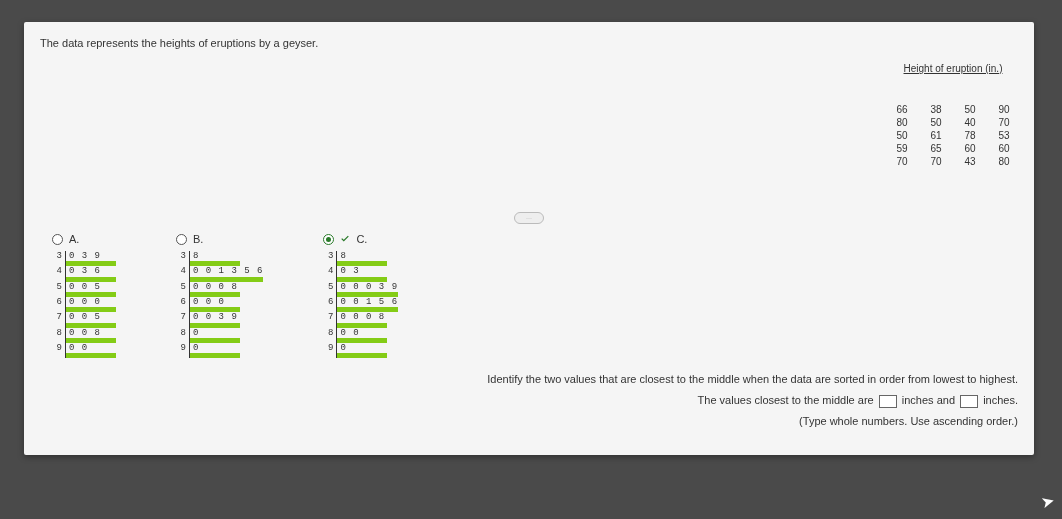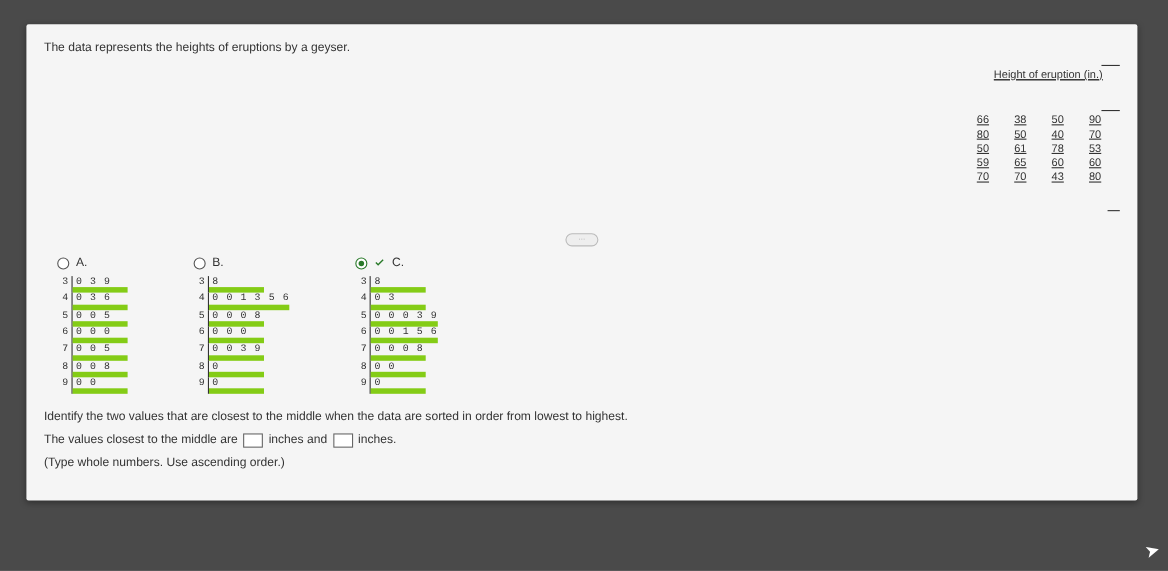--- a/index.html
+++ b/index.html
@@ -28,34 +28,33 @@
     justify-content: space-between;
     gap: 20px;
   }
   .intro-text { flex: 1; }
   .intro-text p { margin-bottom: 4px; }
   .data-box {
     font-size: 10px;
     text-align: right;
     white-space: pre;
     line-height: 1.3;
-    text-decoration: underline;
   }
   .data-title {
     text-decoration: underline;
     text-align: center;
     margin-bottom: 2px;
   }
   .data-grid {
     display: grid;
     grid-template-columns: repeat(4, 28px);
     gap: 0 6px;
     font-variant-numeric: tabular-nums;
   }
-  .data-grid span { text-align: left; }
+  .data-grid span { text-align: center; }
   .divider-wrap {
     position: relative;
     margin: 18px 0 6px 0;
     height: 14px;
   }
   .divider-pill {
     position: absolute;
     left: 50%;
     top: 0;
     transform: translateX(-50%);
@@ -115,21 +114,21 @@
     text-align: right;
     border-right: 1px solid #333;
     padding-right: 3px;
   }
   .stemplot .leaf {
     padding-left: 3px;
     min-width: 50px;
     border-bottom: 5px solid #84cc16;
     letter-spacing: 1px;
   }
-  .identify { margin-top: 6px; }
+  .identify { margin-top: 6px; text-align: right; }
   .identify p { margin-bottom: 6px; }
   .blank {
     display: inline-block;
     width: 18px; height: 13px;
     border: 1px solid #666;
     vertical-align: middle;
     margin: 0 2px;
     background: #fff;
   }
   .cursor {

